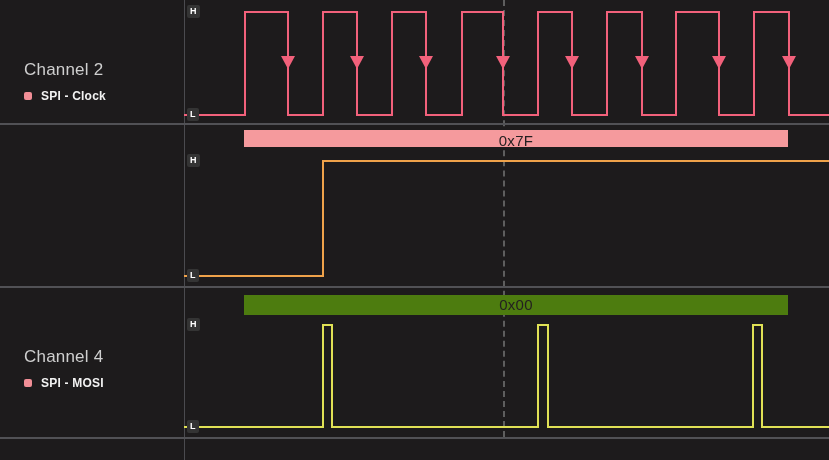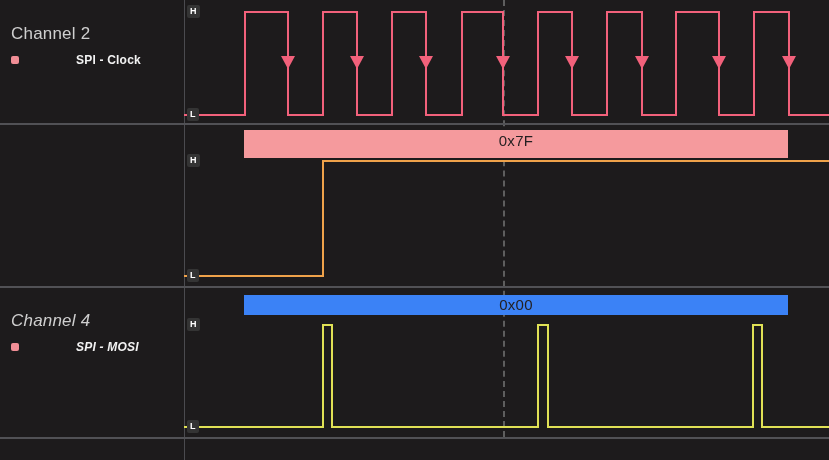--- a/index.html
+++ b/index.html
@@ -5,32 +5,31 @@
   html, body { margin: 0; padding: 0; background: #111; }
   #app {
     position: relative;
     width: 829px;
     height: 460px;
     background: #1d1b1c;
     overflow: hidden;
     font-family: "Liberation Sans", "DejaVu Sans", sans-serif;
   }
   
-  .ch-labels { position: absolute; left: 11px; }
+  .ch-labels { position: absolute; left: 24px; margin-top: 36px; }
   .ch-title {
     font-size: 17px;
     color: #cfcfcf;
     letter-spacing: 0.2px;
   }
   .legend-row {
     display: flex;
     align-items: center;
     margin-top: 9px;
     cursor: pointer;
-    gap: 48px;
   }
   .legend-swatch {
     width: 8px; height: 8px;
     border-radius: 2px;
     background: #f18e96;
     margin-right: 9px;
   }
   .legend-text {
     font-size: 12px;
     font-weight: bold;
@@ -114,29 +113,29 @@
 
   <div class="ch-labels" id="ch-labels-0" style="top: 24px;">
     <div class="ch-title">Channel 2</div>
     <div class="legend-row">
       <span class="legend-swatch" style="background: rgb(241, 142, 150);"></span>
       <span class="legend-text">SPI - Clock</span>
     </div>
   </div>
 
 
-  <div class="ch-labels" id="ch-labels-2" style="top: 311px; font-style: italic;">
+  <div class="ch-labels" id="ch-labels-2" style="top: 311px;">
     <div class="ch-title">Channel 4</div>
     <div class="legend-row">
       <span class="legend-swatch" style="background: rgb(241, 142, 150);"></span>
       <span class="legend-text">SPI - MOSI</span>
     </div>
   </div>
 
 <div class="level-badge" style="left: 187px; top: 5px; background: rgb(52, 52, 52); color: rgb(255, 255, 255);">H</div>
     <div class="level-badge" style="left: 187px; top: 108px; background: rgb(52, 52, 52); color: rgb(255, 255, 255);">L</div>
     <div class="level-badge" style="left: 187px; top: 154px; background: rgb(52, 52, 52); color: rgb(255, 255, 255);">H</div>
     <div class="level-badge" style="left: 187px; top: 269px; background: rgb(52, 52, 52); color: rgb(255, 255, 255);">L</div>
-    <div class="annotation-bar" style="left: 244px; top: 130px; width: 544px; height: 28px; line-height: 22px; background: rgb(245, 154, 157); color: rgb(35, 31, 32);">0x7F</div>
+    <div class="annotation-bar" style="left: 244px; top: 130px; width: 544px; height: 17px; line-height: 22px; background: rgb(245, 154, 157); color: rgb(35, 31, 32);">0x7F</div>
     <div class="level-badge" style="left: 187px; top: 318px; background: rgb(52, 52, 52); color: rgb(255, 255, 255);">H</div>
     <div class="level-badge" style="left: 187px; top: 420px; background: rgb(52, 52, 52); color: rgb(255, 255, 255);">L</div>
-    <div class="annotation-bar" style="left: 244px; top: 295px; width: 544px; height: 20px; line-height: 20px; background: #3b82f6; color: rgb(35, 31, 32);">0x00</div>
+    <div class="annotation-bar" style="left: 244px; top: 295px; width: 544px; height: 20px; line-height: 20px; background: #4d7c0f; color: rgb(35, 31, 32);">0x00</div>
   </div>
 
 </body></html>

